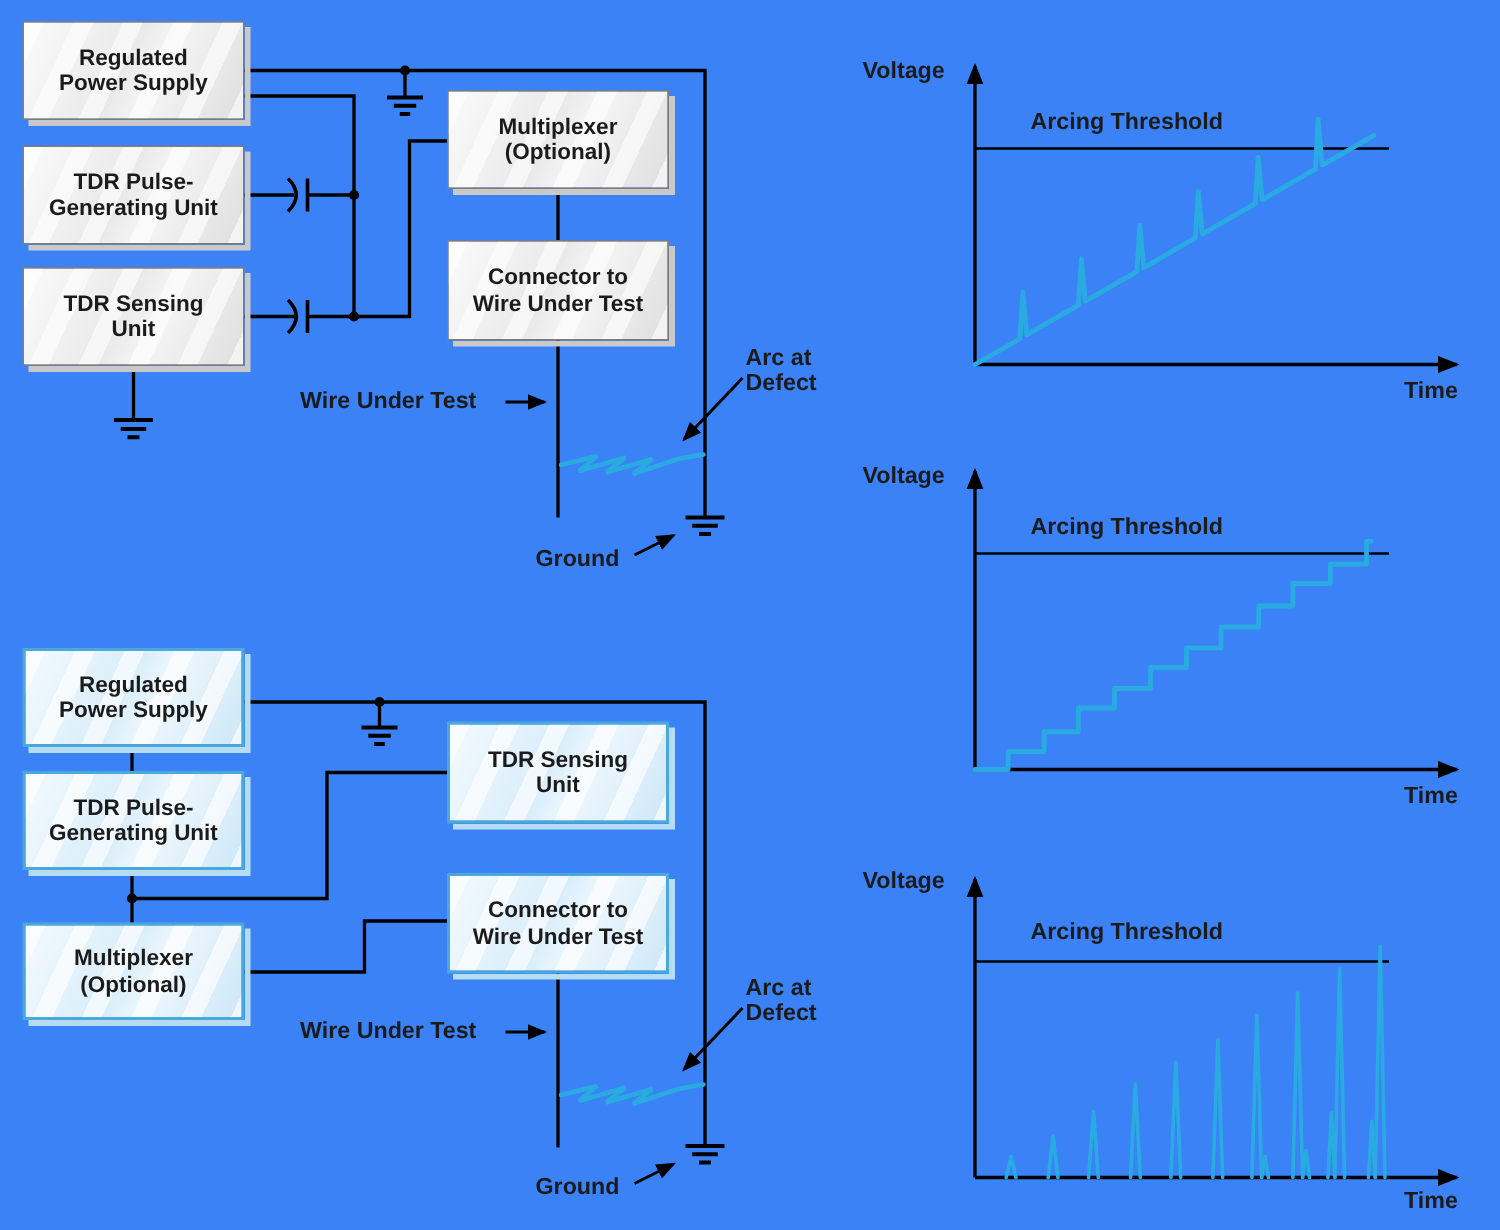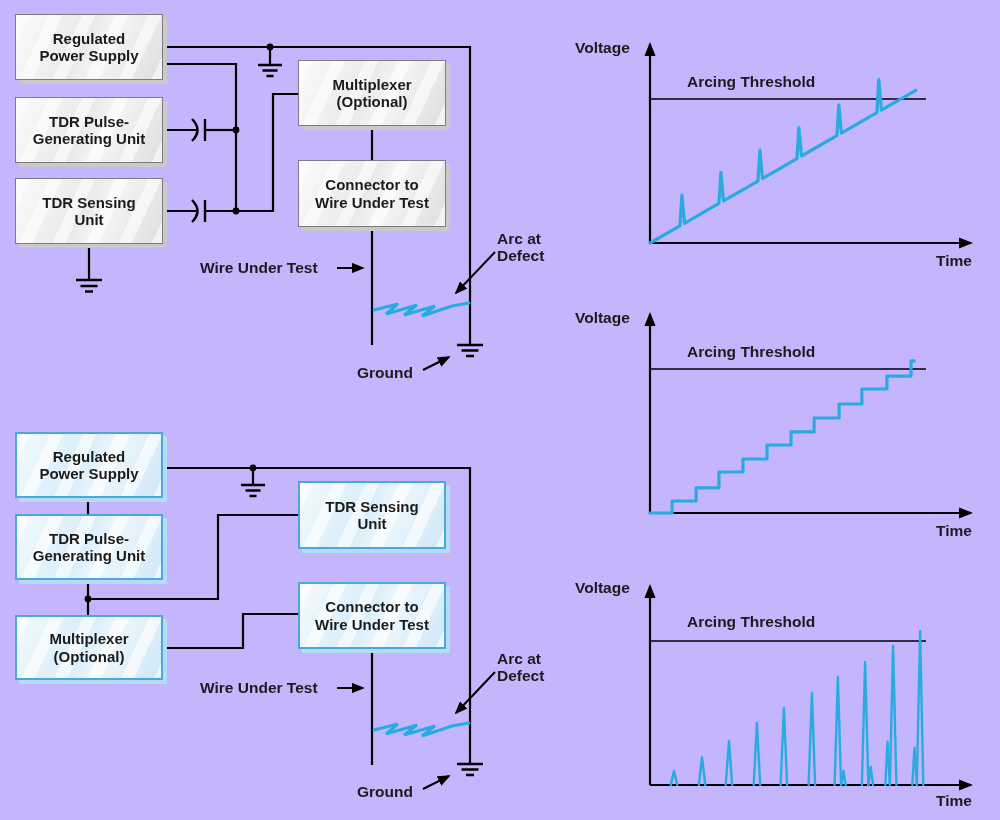--- a/index.html
+++ b/index.html
@@ -6,21 +6,21 @@
     --accent:#29abe2;
     --wire:#000000;
     --text:#1b1b1b;
     --gray-border:#7d7d7d;
     --gray-shadow:#c9c9c9;
     --blue-border:#4aa8dc;
     --blue-shadow:#b5dcf2;
   }
   html,body{margin:0;padding:0;background:#ffffff;}
   #stage{
-    position:relative;width:1000px;height:820px;background:#c4b5fd;
+    position:relative;width:1000px;height:820px;background:#3b82f6;
     font-family:"Liberation Sans",sans-serif;color:var(--text);overflow:hidden;text-decoration:underline;
   }
   #fig{position:absolute;left:0;top:0;width:1000px;height:820px;}
   .box{
     position:absolute;width:148px;height:66px;
     display:flex;flex-direction:column;justify-content:center;align-items:center;
     text-align:center;font-weight:700;font-size:15px;line-height:17.5px;
     box-sizing:border-box;
   }
   .gray{

